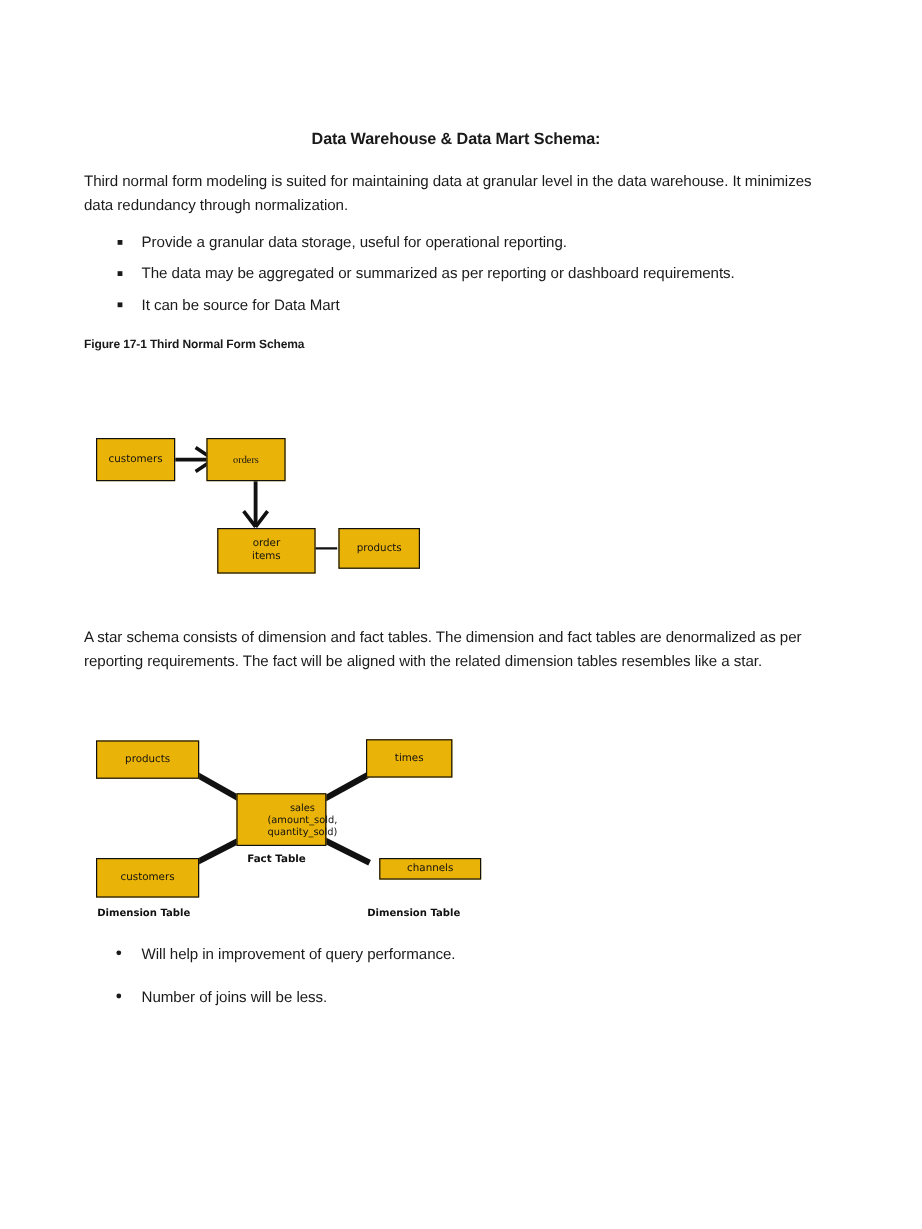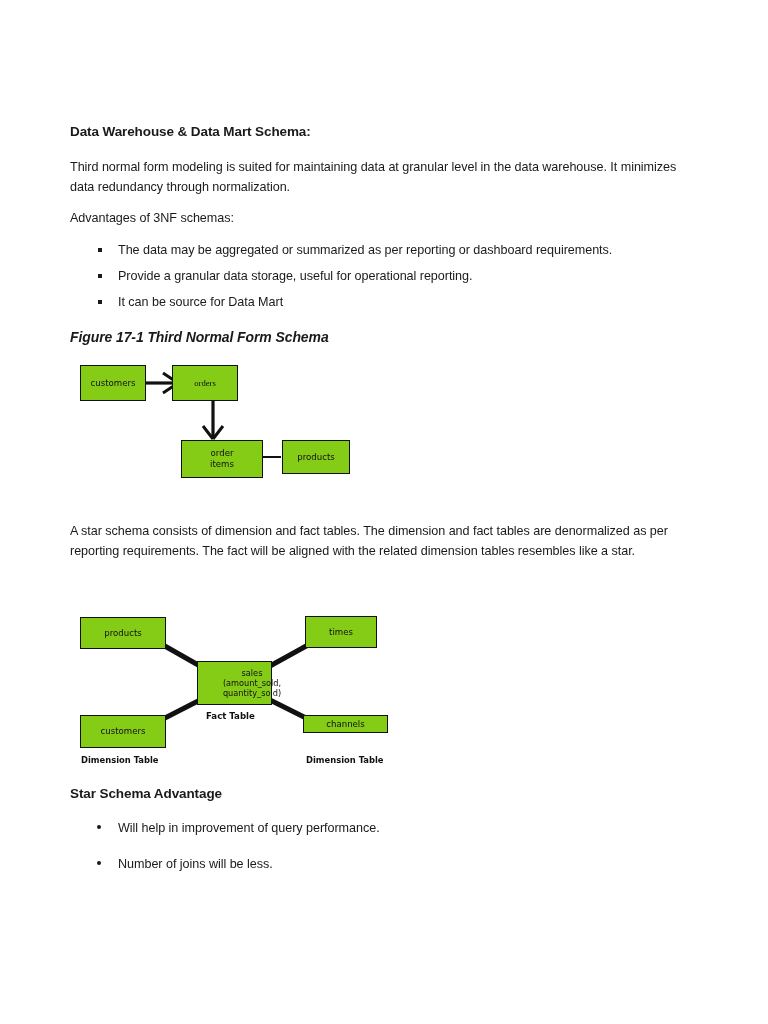--- a/index.html
+++ b/index.html
@@ -23,44 +23,44 @@
   .doc {
     position: absolute;
     left: 70px;
     top: 108px;
     width: 620px;
   }
 
   h1.sec-title {
     font-size: 13.5px;
     font-weight: bold;
-    margin: 16px 0 18px 0;
+    margin: 0 0 18px 0;
     letter-spacing: -0.1px;
     line-height: 1.2;
+    text-align: center;
   }
   h2.sec-title {
     font-size: 13.5px;
     font-weight: bold;
     margin: 0 0 14px 0;
     letter-spacing: -0.1px;
     line-height: 1.2;
   }
   p.para {
     font-size: 12.6px;
     line-height: 1.55;
     margin: 0 0 12px 0;
     letter-spacing: -0.05px;
   }
   p.para.tight {
     margin-bottom: 10px;
   }
   .fig-caption {
-    font-size: 14px;
-    font-weight: bold;
-    font-style: italic;
+    font-size: 10px;
+    font-weight: bold;
     margin: 0;
     letter-spacing: -0.1px;
   }
 
   ul.sq, ul.rd {
     margin: 0 0 0 0;
     padding: 0;
     list-style: none;
   }
   ul.sq li, ul.rd li {
@@ -95,21 +95,21 @@
   
   .diagram {
     position: absolute;
     left: 0;
     top: 0;
   }
   .ebox {
     position: absolute;
     box-sizing: border-box;
     border: 1.4px solid #111;
-    background: #84cc16;
+    background: #eab308;
     display: flex;
     align-items: center;
     justify-content: center;
     text-align: center;
     font-family: "DejaVu Sans", sans-serif;
     font-size: 8.6px;
     color: #111;
     line-height: 1.25;
   }
   .dlabel {
@@ -139,25 +139,24 @@
 <body>
 
 <div class="page">
   <div class="doc">
 
     <h1 class="sec-title">Data Warehouse &amp; Data Mart Schema:</h1>
 
 
     <p class="para">Third normal form modeling is suited for maintaining data at granular level in the data warehouse. It minimizes data redundancy through normalization.</p>
 
-    <p class="para">Advantages of 3NF schemas:</p>
 
     <ul class="sq">
+      <li>Provide a granular data storage, useful for operational reporting.</li>
       <li>The data may be aggregated or summarized as per reporting or dashboard requirements.</li>
-      <li>Provide a granular data storage, useful for operational reporting.</li>
       <li>It can be source for Data Mart</li>
     </ul>
 
     <p class="fig-caption" style="margin-top:18px;">Figure 17-1 Third Normal Form Schema</p>
   </div>
 
   <div class="diagram">
     <svg class="links" width="768" height="1024">
 
       <line x1="146" y1="383" x2="178" y2="383" stroke="#111" stroke-width="3.2"></line>
@@ -217,29 +216,28 @@
       <span>(amount_sold,</span>
       <span>quantity_sold)</span>
     </div>
 
     <div class="dlabel" style="left:206px; top:711px;">Fact Table</div>
 
     <div class="ebox" style="left:80px; top:715px; width:86px; height:33px;">
       <span>customers</span>
     </div>
 
-    <div class="ebox" style="left:303px; top:715px; width:85px; height:18px;">
+    <div class="ebox" style="left:316px; top:715px; width:85px; height:18px;">
       <span>channels</span>
     </div>
 
     <div class="caption-small" style="left:81px; top:755px;">Dimension Table</div>
 
     <div class="caption-small" style="left:306px; top:755px;">Dimension Table</div>
   </div>
 
   <div class="doc" style="top:786px;">
-    <h2 class="sec-title" style="margin-bottom:17px;">Star Schema Advantage</h2>
     <ul class="rd">
       <li>Will help in improvement of query performance.</li>
       <li>Number of joins will be less.</li>
     </ul>
   </div>
 </div>
 
 </body></html>

